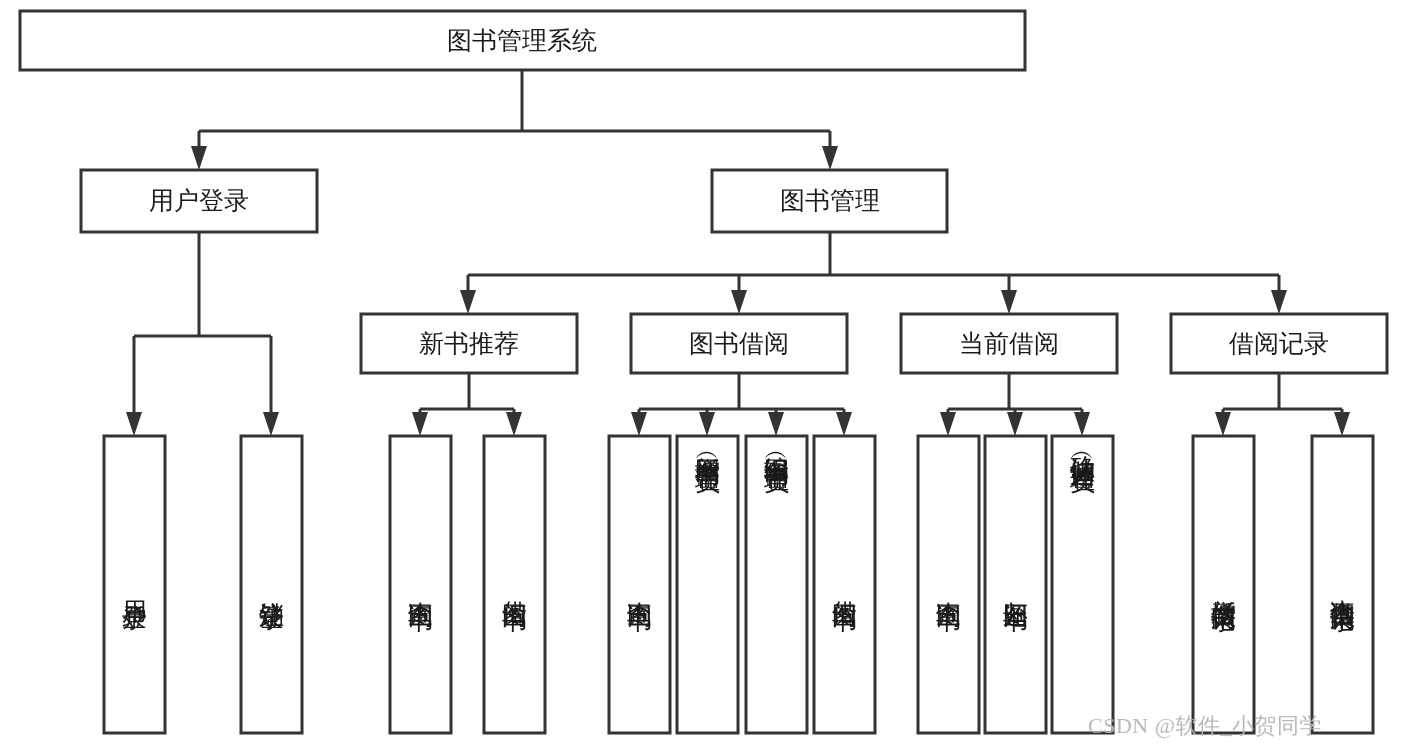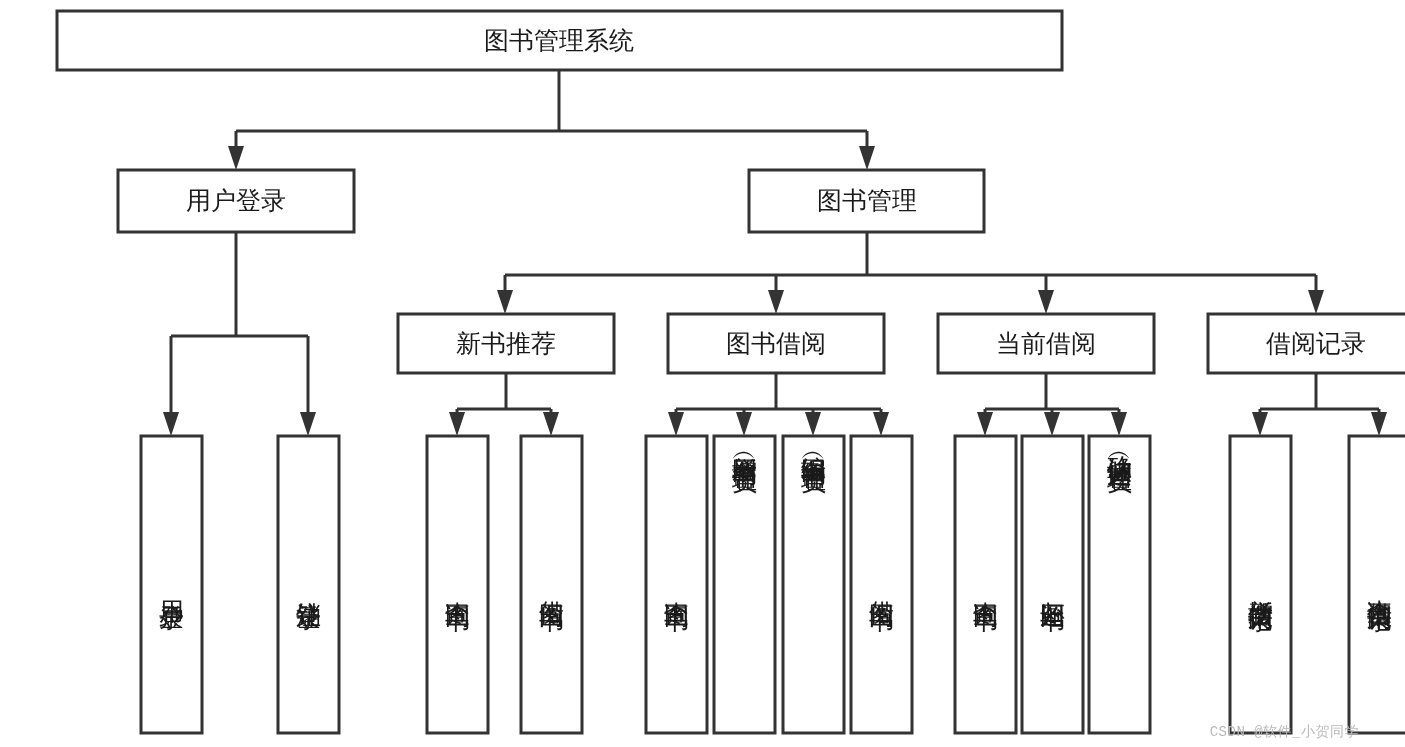--- a/index.html
+++ b/index.html
@@ -13,21 +13,20 @@
     font-family: "Liberation Sans", "DejaVu Sans", sans-serif;
     overflow: hidden;
     position: relative;
   }
   #diagram-root {
     position: absolute;
     left: 0;
     top: 0;
     width: 1336px;
     height: 747px;
-    margin-left: 37px;
   }
   svg.diagram {
     display: block;
     width: 1405px;
     height: 747px;
   }
   .node-rect {
     fill: #ffffff;
     stroke: #333333;
     stroke-width: 3;
@@ -62,22 +61,22 @@
     font-size: 25px;
     line-height: 1.08;
     color: #1a1a1a;
     letter-spacing: 2px;
     white-space: nowrap;
   }
   #watermark {
     position: absolute;
     right: 14px;
     bottom: 6px;
-    font-family: Liberation Mono, monospace;
-    font-size: 14px;
+    font-family: Liberation Serif, serif;
+    font-size: 22px;
     color: #b9b9b9;
     white-space: nowrap;
     letter-spacing: 0.5px;
   }
 </style>
 </head>
 <body>
 
 <div id="diagram-root">
 

